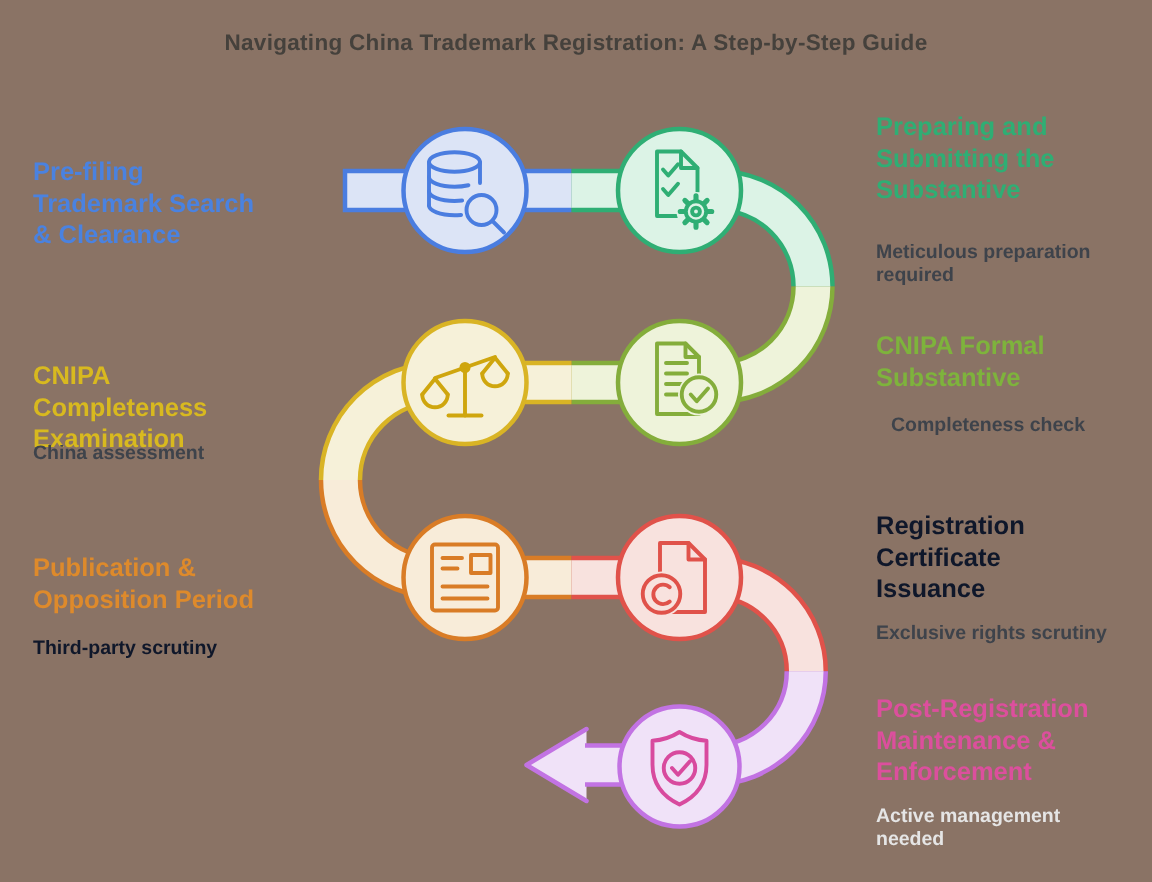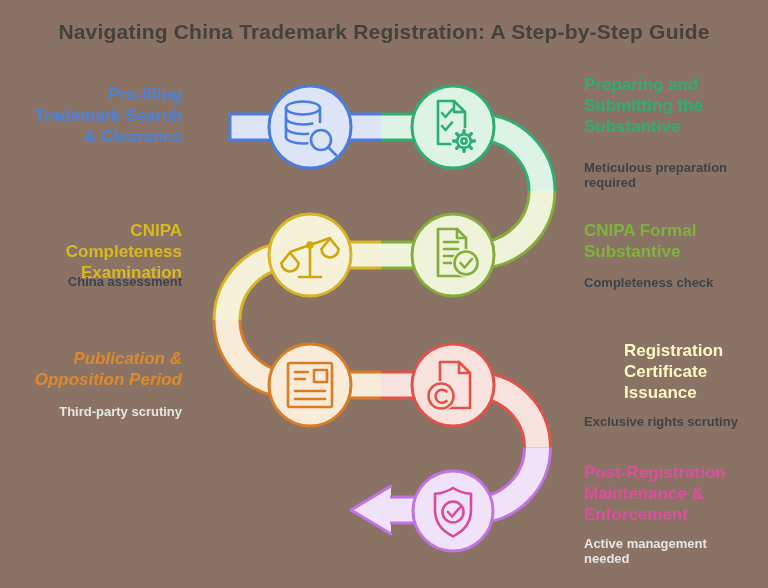--- a/index.html
+++ b/index.html
@@ -3,36 +3,36 @@
 <meta charset="utf-8">
 <style>
   html,body{margin:0;padding:0;}
   #stage{
     position:relative;width:768px;height:588px;overflow:hidden;
     font-family:"Liberation Sans",sans-serif;
   }
   #flow-svg{position:absolute;left:0;top:0;}
   .page-title{
     position:absolute;left:0;top:20px;width:768px;text-align:center;
-    font-size:21px;font-weight:700;letter-spacing:.2px;
+    font-size:15px;font-weight:700;letter-spacing:.2px;
   }
   .step-title{
     position:absolute;font-size:17px;font-weight:700;line-height:21px;
   }
   .step-sub{
     position:absolute;font-size:13px;font-weight:700;line-height:15px;
   }
-  .l{text-align:right;}
+  .l{text-align:left;margin-top:20px;}
   .r{text-align:left;}
   
   .t1{left:22px;top:84px;width:160px;}
   .s1{left:22px;top:154px;width:160px;}
   .t4{left:22px;top:220px;width:160px;}
   .s4{left:22px;top:274px;width:160px;}
-  .t5{left:22px;top:348px;width:160px;font-style:italic;}
+  .t5{left:22px;top:348px;width:160px;}
   .s5{left:22px;top:404px;width:160px;}
   
   .t2{left:584px;top:74px;width:140px;}
   .s2{left:584px;top:160px;width:165px;}
   .t3{left:584px;top:220px;width:140px;}
   .s3{left:584px;top:275px;width:165px;}
   .t6{left:584px;top:340px;width:125px;}
   .s6{left:584px;top:414px;width:172px;}
   .t7{left:584px;top:462px;width:165px;}
   .s7{left:584px;top:536px;width:145px;}
@@ -141,26 +141,26 @@
   </svg>
 
   <div class="page-title" style="color: rgb(69, 65, 60);">Navigating China Trademark Registration: A Step-by-Step Guide</div>
 
   <div class="step-title l t1" style="color: rgb(74, 130, 224);">Pre-filing Trademark Search &amp; Clearance</div>
 
   <div class="step-title l t4" style="color: rgb(216, 185, 31);">CNIPA Completeness Examination</div>
   <div class="step-sub l s4" style="color: rgb(62, 67, 75);">China assessment</div>
 
   <div class="step-title l t5" style="color: rgb(222, 138, 43);">Publication &amp; Opposition Period</div>
-  <div class="step-sub l s5" style="color: #e5e5e5;">Third-party scrutiny</div>
+  <div class="step-sub l s5" style="color: #0f172a;">Third-party scrutiny</div>
 
   <div class="step-title r t2" style="color: rgb(47, 174, 116);">Preparing and Submitting the Substantive</div>
   <div class="step-sub r s2" style="color: rgb(62, 67, 75);">Meticulous preparation required</div>
 
   <div class="step-title r t3" style="color: rgb(126, 179, 60);">CNIPA Formal Substantive</div>
-  <div class="step-sub r s3" style="color: rgb(62, 67, 75);">Completeness check</div>
+  <div class="step-sub r s3" style="color: rgb(62, 67, 75); margin-left: 10px;">Completeness check</div>
 
-  <div class="step-title r t6" style="color: #fef9c3; margin-left: 40px;">Registration Certificate Issuance</div>
+  <div class="step-title r t6" style="color: #0f172a;">Registration Certificate Issuance</div>
   <div class="step-sub r s6" style="color: rgb(62, 67, 75);">Exclusive rights scrutiny</div>
 
   <div class="step-title r t7" style="color: rgb(220, 79, 157);">Post-Registration Maintenance &amp; Enforcement</div>
   <div class="step-sub r s7" style="color: #e5e5e5;">Active management needed</div>
 </div>
 
 </body></html>

